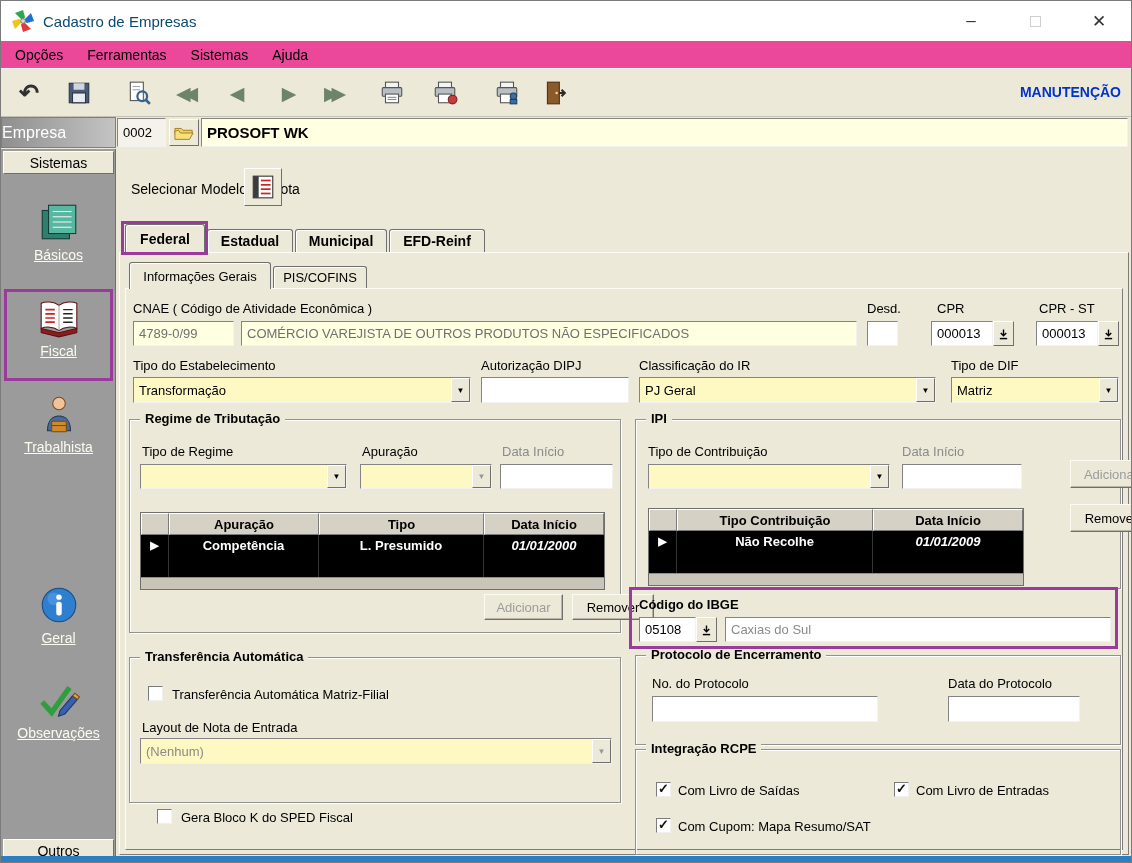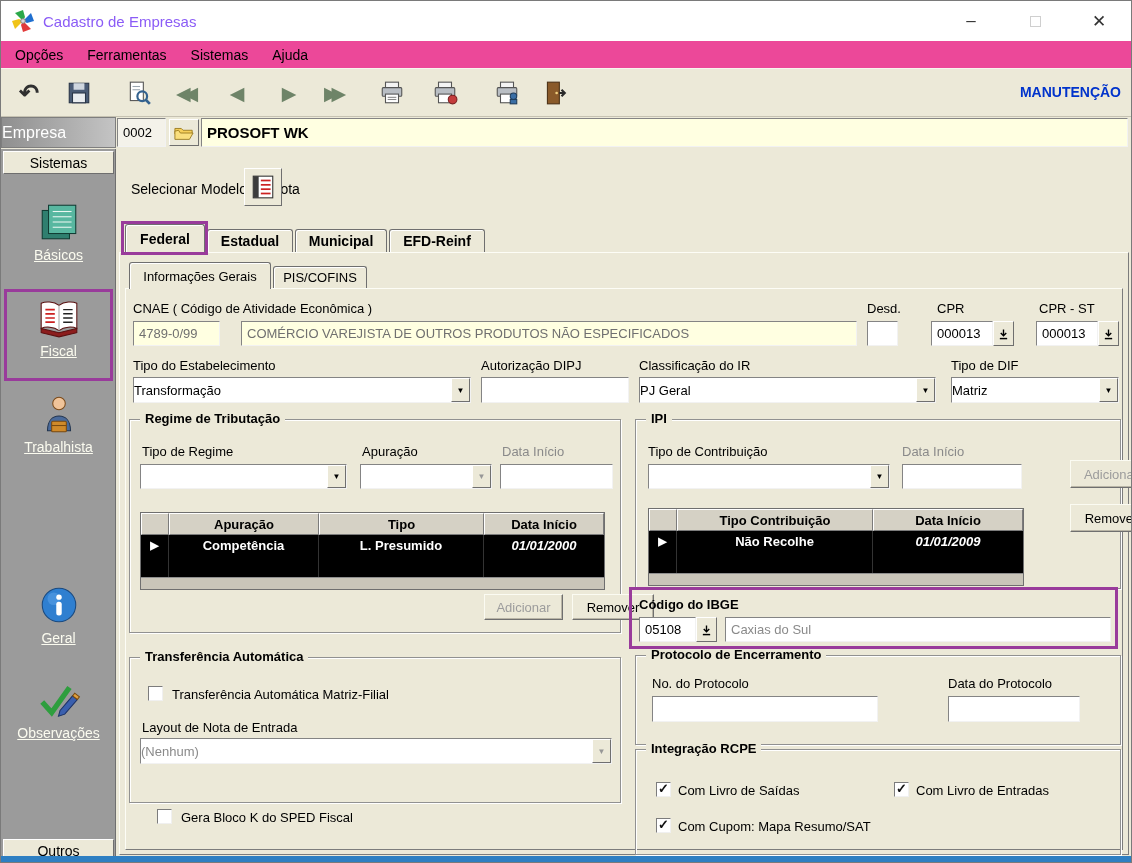--- a/index.html
+++ b/index.html
@@ -3,21 +3,21 @@
 <meta charset="utf-8">
 <style>
   * { margin:0; padding:0; box-sizing:border-box; }
   body { background:#666; font-family:"Liberation Sans",sans-serif; }
   .window { position:relative; width:1132px; height:863px; background:#ece9d8;
             border:1px solid #7a7a7a; overflow:hidden; font-family:"Liberation Sans",sans-serif; }
 
   
   .titlebar { position:absolute; left:0; top:0; width:100%; height:40px; background:#fff;
               display:flex; align-items:center; z-index:20; }
-  .title-text { font-size:15px; color:#8b5cf6; margin-left:8px; }
+  .title-text { font-size:15px; color:#0c4a6e; margin-left:8px; }
   .wincontrols { position:absolute; right:0; top:0; height:40px; display:flex; }
   .winbtn { width:64px; height:40px; display:flex; align-items:center; justify-content:center;
             font-size:17px; color:#333; cursor:default; }
   .maxbox { width:11px; height:11px; border:1px solid #cfcfcf; display:inline-block; }
 
   
   .menubar { position:absolute; top:40px; left:0; width:100%; height:27px; background:#ec4899;
              display:flex; align-items:center; gap:24px; padding-left:14px; font-size:14px; z-index:20; }
   .toolbar { position:absolute; top:67px; left:0; width:100%; height:49px; background:#ece9d8;
              border-top:1px solid #f8f6ee; border-bottom:1px solid #c6c2b2; z-index:20; }
@@ -69,23 +69,23 @@
   
   .group { position:absolute; border:1px solid #919191;
            box-shadow:inset 1px 1px 0 #fff, 1px 1px 0 #fff; z-index:8; }
   .gtitle { position:absolute; top:-9px; left:10px; background:#ece9d8; padding:0 5px;
             font-size:13px; font-weight:bold; white-space:nowrap; }
   .group .lbl, .group .field, .group .combo, .group .btn, .group .grid, .group .cb, .group .cblabel
         { z-index:10; }
   .group .lbl { position:absolute; }
 
   
-  .combo { position:absolute; background:#ffffff; border:1px solid;
+  .combo { position:absolute; background:#fef9c3; border:1px solid;
            border-color:#848484 #f2f2f2 #f2f2f2 #848484; font-size:13px; display:flex;
-           align-items:center; z-index:10; }
+           align-items:center; padding-left:5px; z-index:10; }
   .combo .cbtn { position:absolute; right:0; top:0; bottom:0; width:19px; background:#ece9d8;
                  border:1px solid; border-color:#fff #6f6f6f #6f6f6f #fff; display:flex;
                  align-items:center; justify-content:center; }
   .combo .arrow { font-size:8px; color:#000; }
   .combo.dim .value { color:#8a8a8a; }
   .combo.dim .arrow { color:#979797; }
 
   
   .btn { position:absolute; background:#ece9d8; border:1px solid;
          border-color:#fbfbf2 #6f6f6f #6f6f6f #fbfbf2; box-shadow:inset -1px -1px 0 #b9b5a6;
@@ -307,21 +307,21 @@
 
   <div class="tab subtab active" style="left:128px;top:261px;width:142px;height:27px">Informações Gerais</div>
   <div class="tab subtab inactive" style="left:272px;top:265px;width:94px;height:22px">PIS/COFINS</div>
   <div class="panel3d" style="left:124px;top:287px;width:998px;height:562px;z-index:3"></div>
 
   <div class="lbl" style="left:132px;top:300px">CNAE ( Código de  Atividade Econômica )</div>
   <div class="lbl" style="left:866px;top:300px">Desd.</div>
   <div class="lbl" style="left:936px;top:300px">CPR</div>
   <div class="lbl" style="left:1038px;top:300px">CPR - ST</div>
 
-  <div class="field cream graytext" style="left:132px;top:320px;width:87px;height:25px">4789-0/99</div>
+  <div class="field cream graytext" style="left:132px;top:320px;width:101px;height:25px">4789-0/99</div>
   <div class="field cream graytext" style="left:240px;top:320px;width:616px;height:25px">COMÉRCIO VAREJISTA DE OUTROS PRODUTOS NÃO ESPECIFICADOS</div>
   <div class="field" style="left:866px;top:320px;width:31px;height:25px"></div>
   <div class="field" style="left:930px;top:320px;width:62px;height:25px">000013</div>
   <div class="tool-raised" style="left:992px;top:320px;width:21px;height:25px">
     <svg width="11" height="12" viewBox="0 0 12 12">
       <path d="M6 1 v6 M3 5 l3 3 3 -3" stroke="#000" stroke-width="1.5" fill="none"></path>
       <line x1="2" y1="11" x2="10" y2="11" stroke="#000" stroke-width="1.6"></line>
     </svg>
   </div>
   <div class="field" style="left:1035px;top:320px;width:62px;height:25px">000013</div>

